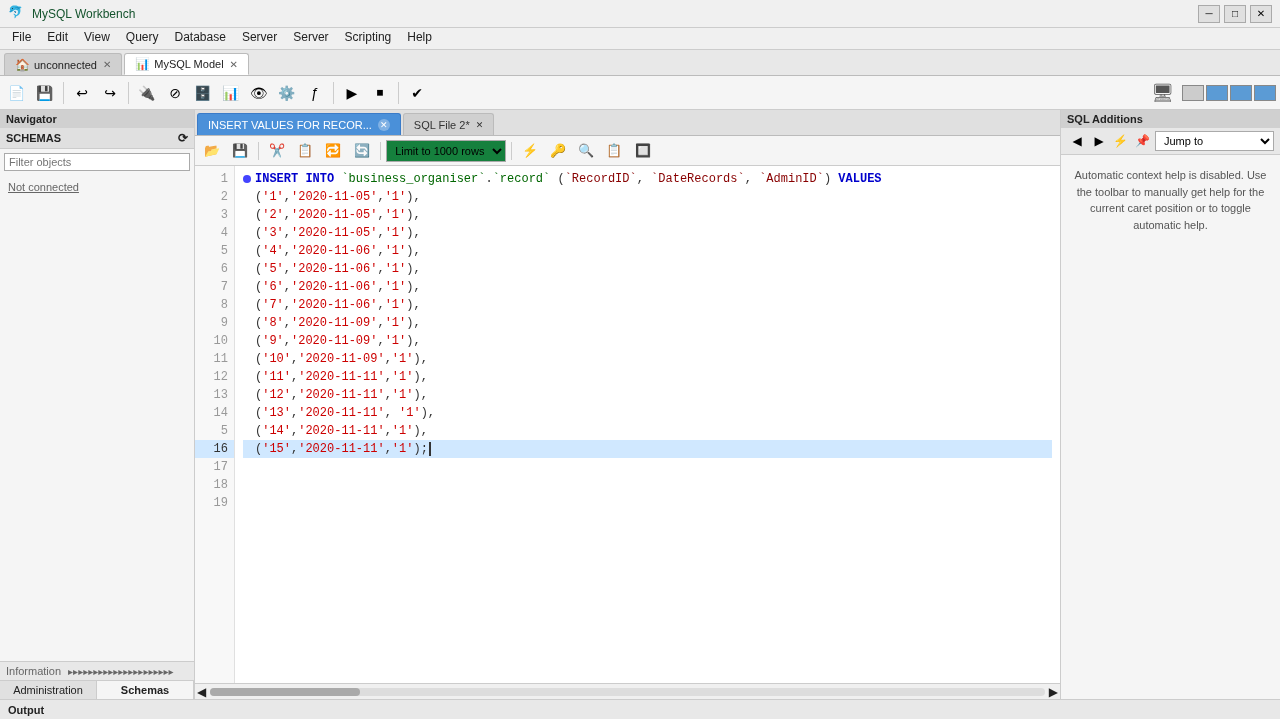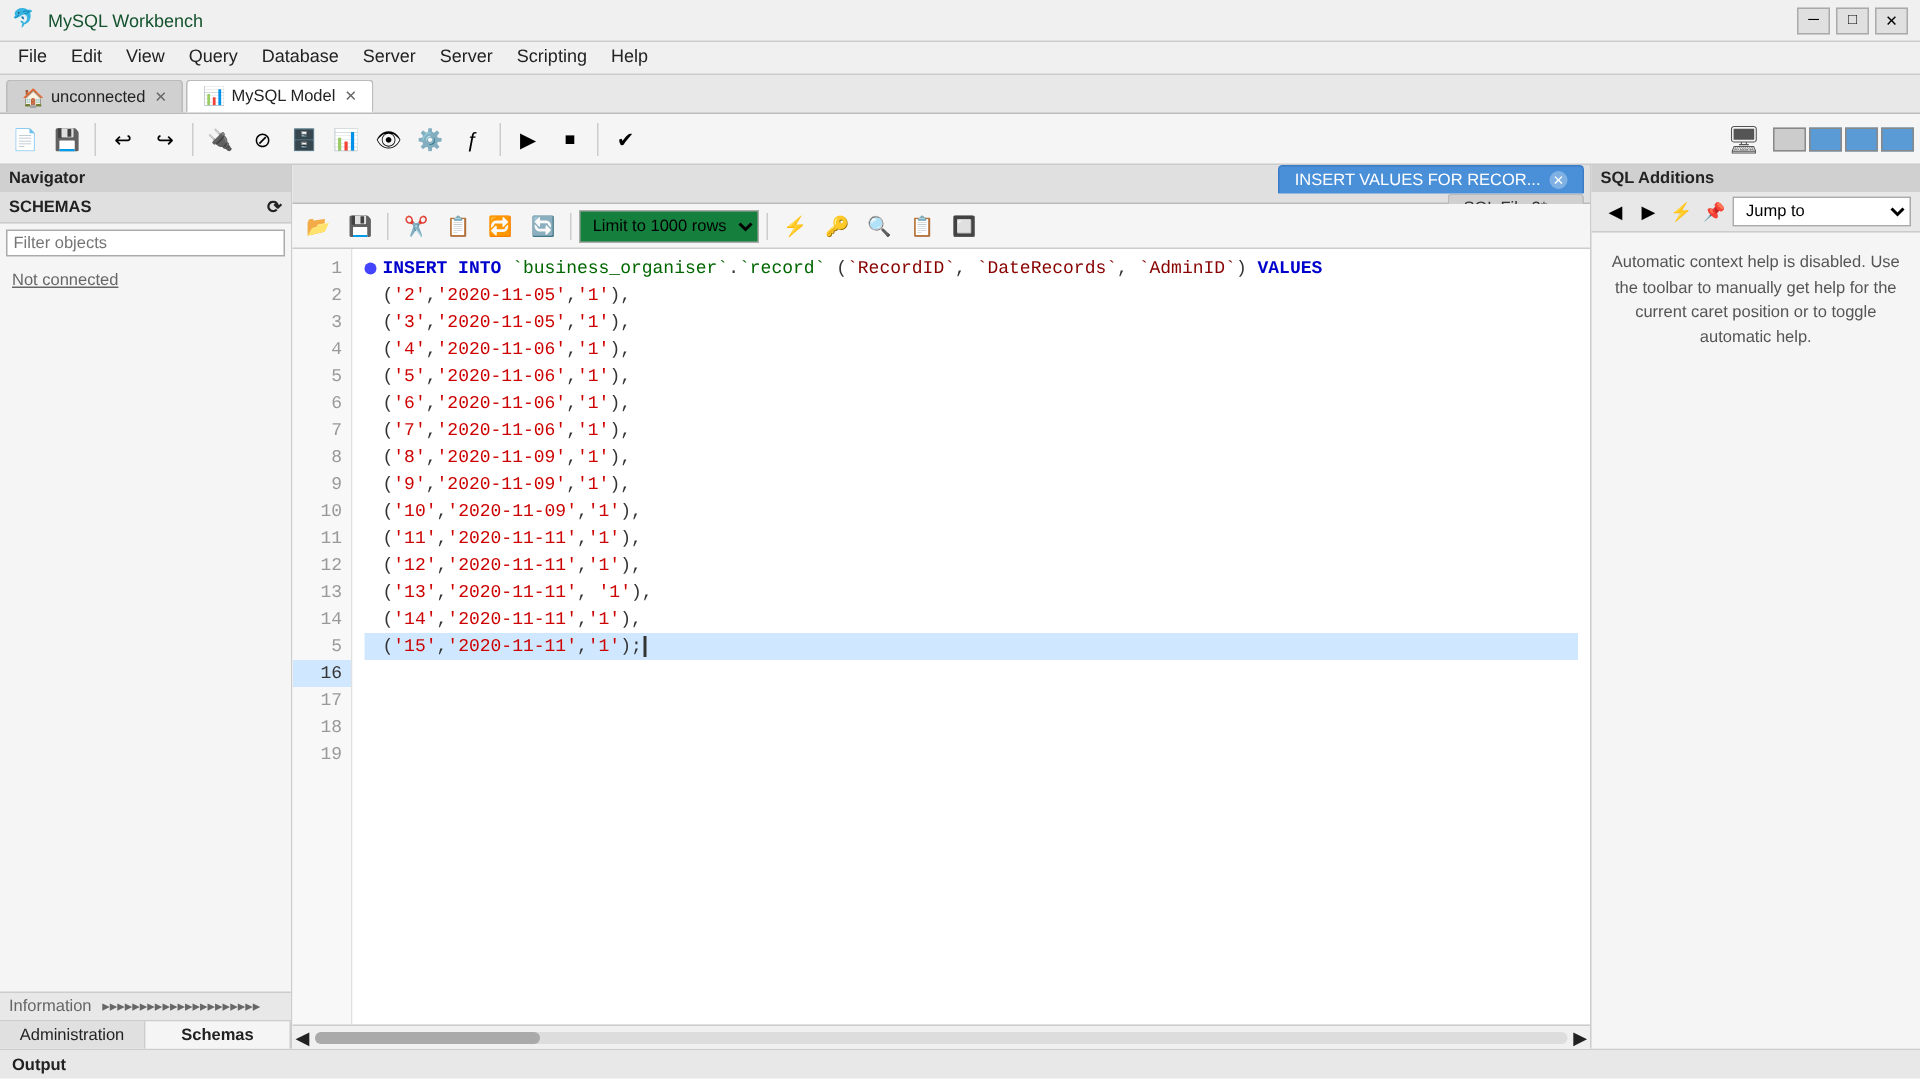--- a/index.html
+++ b/index.html
@@ -48,21 +48,21 @@
     #sidebar-bottom { border-top: 1px solid #ccc; }
     #sidebar-tabs { display: flex; background: #e0e0e0; }
     .sidebar-tab { padding: 3px 8px; font-size: 11px; cursor: pointer; flex: 1; text-align: center; border-right: 1px solid #ccc; }
     .sidebar-tab.active { background: #f5f5f5; font-weight: bold; }
     #information-header { padding: 3px 6px; font-size: 11px; color: #666; background: #e8e8e8; border-bottom: 1px solid #ccc; }
 
     
     #editor-area { flex: 1; background: #fff; display: flex; flex-direction: column; }
 
     
-    #query-tabs { display: flex; align-items: flex-end; background: #e0e0e0; height: 26px; border-bottom: 1px solid #bbb; padding: 0 2px; flex-direction: column; }
+    #query-tabs { display: flex; align-items: flex-end; background: #e0e0e0; height: 26px; border-bottom: 1px solid #bbb; padding: 0 2px; }
     .query-tab { display: flex; align-items: center; padding: 3px 10px; background: #4a90d9; color: white; border: 1px solid #3a7bc8; border-bottom: none; margin-right: 2px; font-size: 11px; cursor: pointer; height: 22px; border-radius: 3px 3px 0 0; }
     .query-tab .qtab-close { margin-left: 6px; font-size: 9px; background: rgba(255,255,255,0.3); border-radius: 50%; width: 12px; height: 12px; display: flex; align-items: center; justify-content: center; cursor: pointer; }
     .query-tab-inactive { display: flex; align-items: center; padding: 3px 10px; background: #d0d0d0; color: #333; border: 1px solid #bbb; border-bottom: none; margin-right: 2px; font-size: 11px; cursor: pointer; height: 22px; border-radius: 3px 3px 0 0; }
     .query-tab-inactive .qtab-close { margin-left: 6px; font-size: 9px; cursor: pointer; }
 
     
     #query-toolbar { background: #f5f5f5; height: 30px; display: flex; align-items: center; padding: 0 4px; border-bottom: 1px solid #ccc; gap: 2px; }
     .qtb-btn { height: 22px; padding: 0 4px; background: transparent; border: 1px solid transparent; cursor: pointer; display: flex; align-items: center; justify-content: center; font-size: 13px; border-radius: 2px; }
     .limit-select { height: 22px; font-size: 11px; border: 1px solid #aaa; padding: 0 4px; background: #15803d; cursor: pointer; }
     .qtb-sep { width: 1px; height: 18px; background: #ccc; margin: 0 3px; }
@@ -249,20 +249,23 @@
         <span class="line-num">17</span>
         <span class="line-num">18</span>
         <span class="line-num">19</span>
       </div>
       <div id="code-content">
         <div class="code-line">
           <span class="dot-indicator"></span>
           <span class="kw">INSERT INTO</span>&nbsp;<span style="color:#006600;">`business_organiser`</span><span class="punct">.</span><span style="color:#006600;">`record`</span>&nbsp;<span class="punct">(</span><span style="color:#880000;">`RecordID`</span><span class="punct">,</span>&nbsp;<span style="color:#880000;">`DateRecords`</span><span class="punct">,</span>&nbsp;<span style="color:#880000;">`AdminID`</span><span class="punct">)</span>&nbsp;<span class="kw">VALUES</span>
         </div>
         <div class="code-line">
+            <span style="padding-left:12px;"><span class="punct">(</span><span class="str">'1'</span><span class="punct">,</span><span class="str">'2020-11-05'</span><span class="punct">,</span><span class="str">'1'</span><span class="punct">),</span></span>
+          </div>
+        <div class="code-line">
             <span style="padding-left:12px;"><span class="punct">(</span><span class="str">'2'</span><span class="punct">,</span><span class="str">'2020-11-05'</span><span class="punct">,</span><span class="str">'1'</span><span class="punct">),</span></span>
           </div>
         <div class="code-line">
             <span style="padding-left:12px;"><span class="punct">(</span><span class="str">'3'</span><span class="punct">,</span><span class="str">'2020-11-05'</span><span class="punct">,</span><span class="str">'1'</span><span class="punct">),</span></span>
           </div>
         <div class="code-line">
             <span style="padding-left:12px;"><span class="punct">(</span><span class="str">'4'</span><span class="punct">,</span><span class="str">'2020-11-06'</span><span class="punct">,</span><span class="str">'1'</span><span class="punct">),</span></span>
           </div>
         <div class="code-line">
             <span style="padding-left:12px;"><span class="punct">(</span><span class="str">'5'</span><span class="punct">,</span><span class="str">'2020-11-06'</span><span class="punct">,</span><span class="str">'1'</span><span class="punct">),</span></span>

